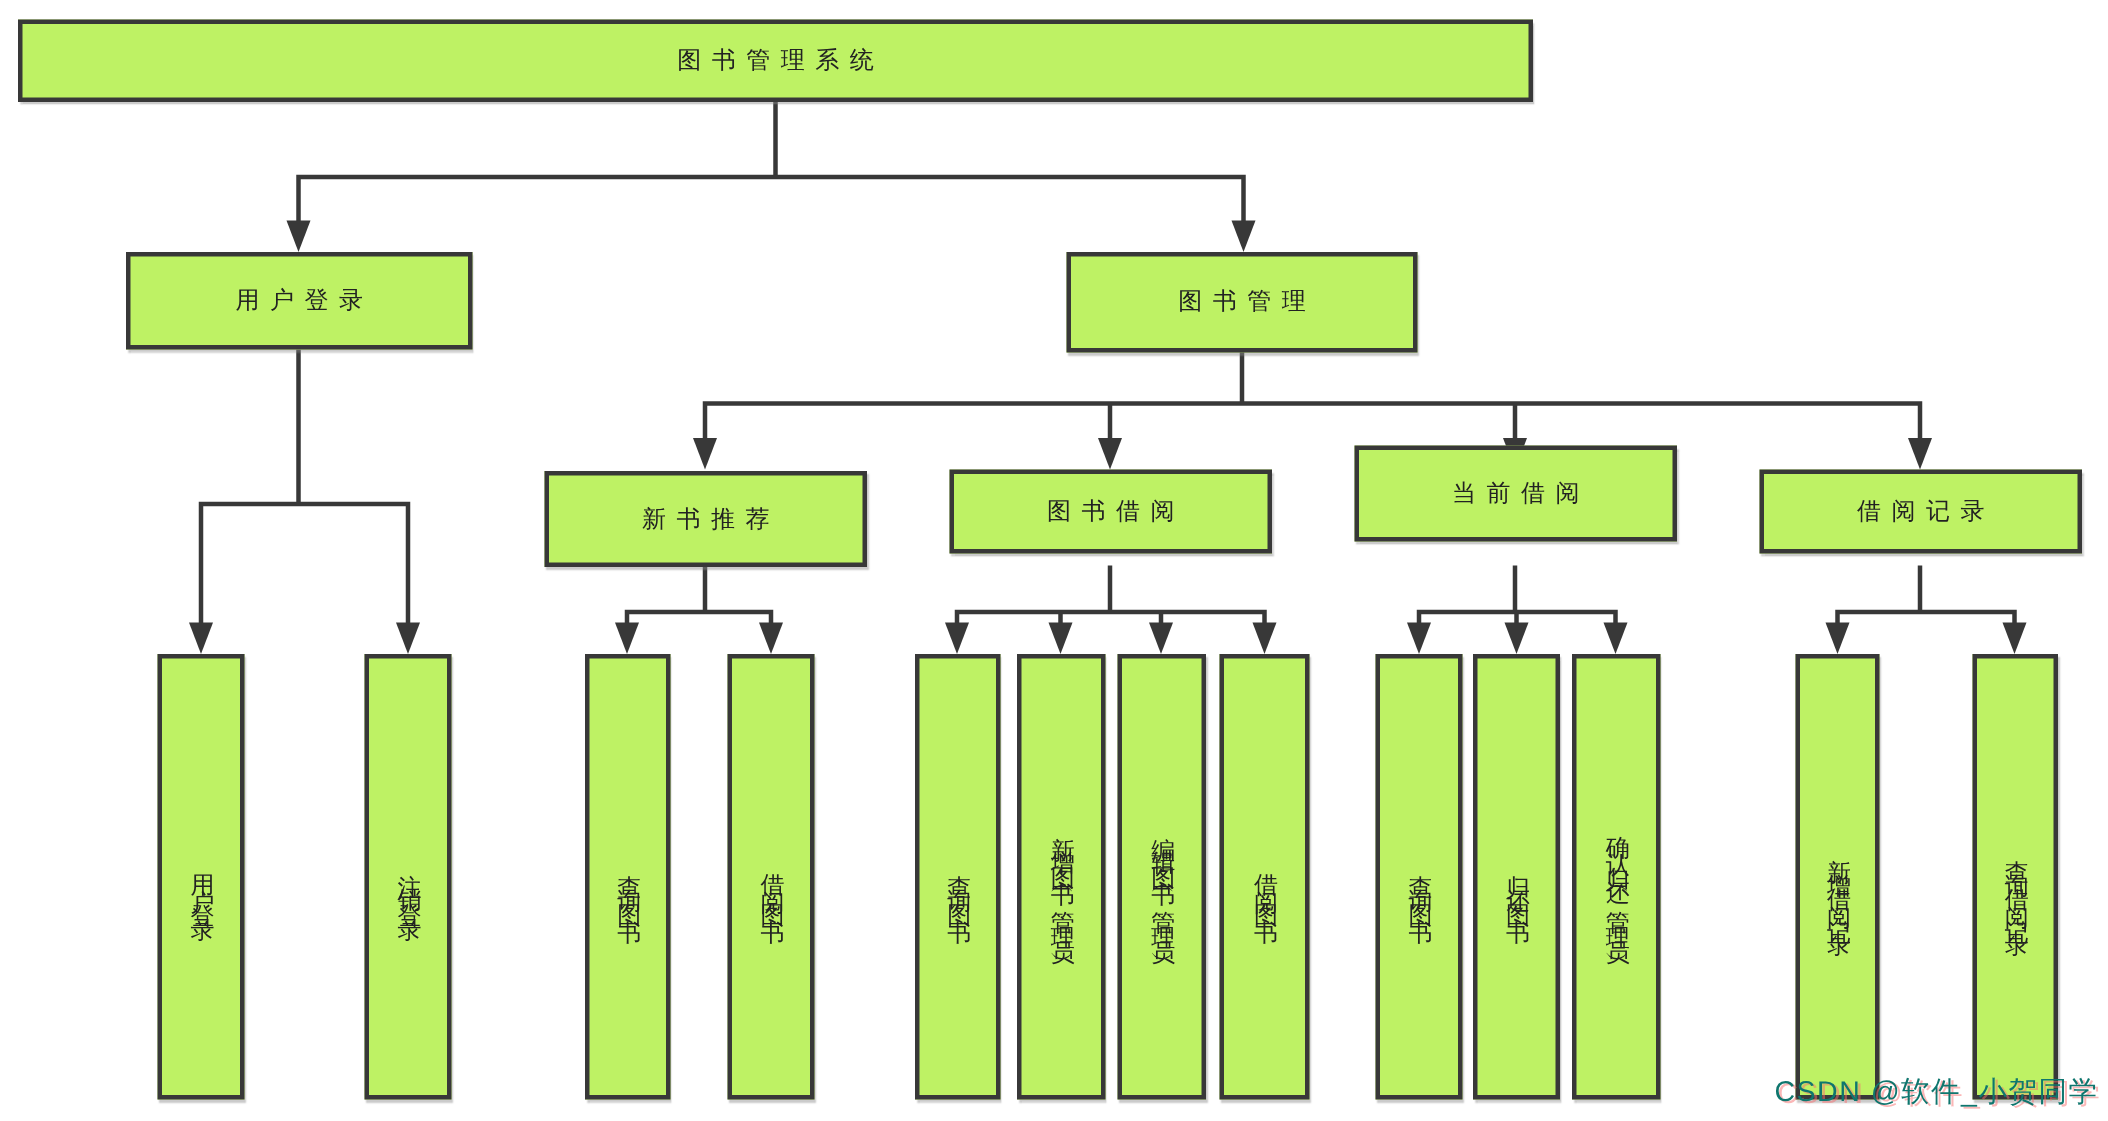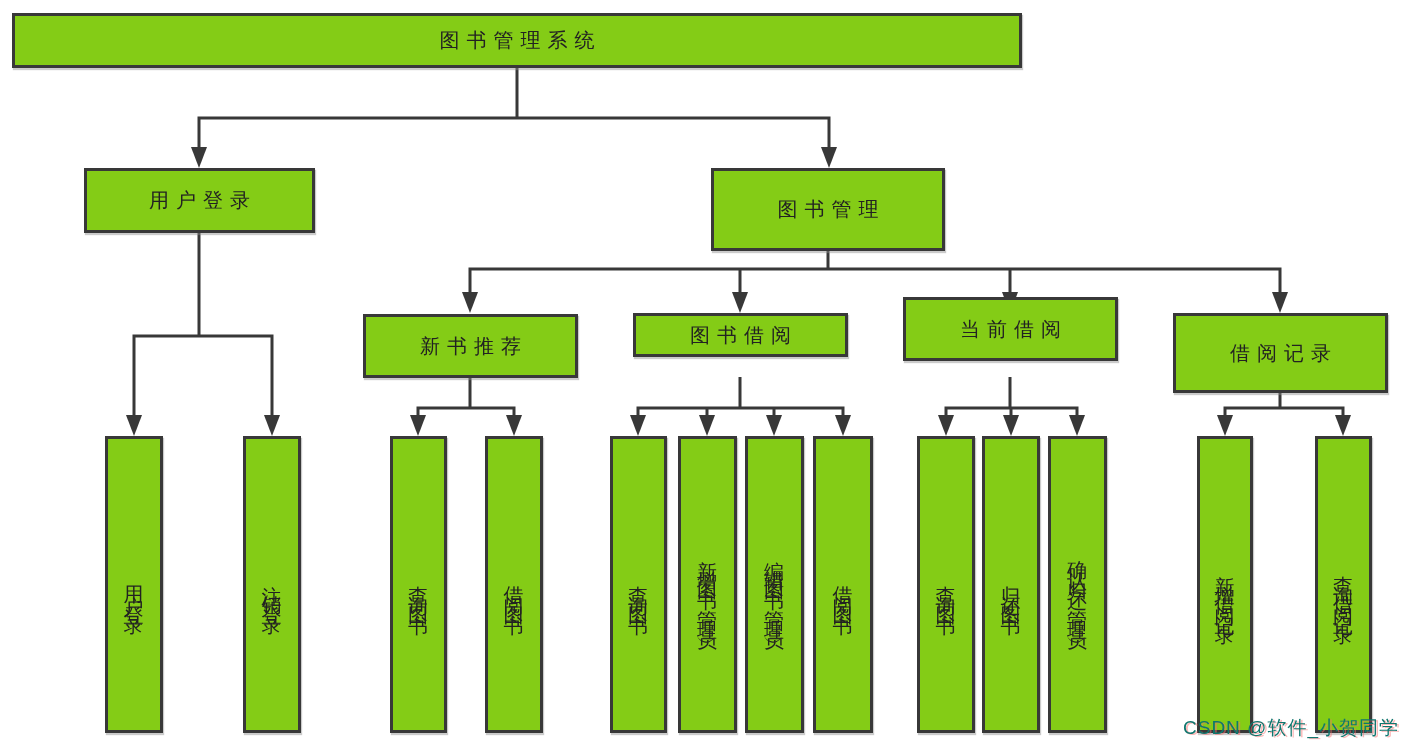--- a/index.html
+++ b/index.html
@@ -18,28 +18,28 @@
   .wires {
     position: absolute;
     left: 0;
     top: 0;
     width: 1405px;
     height: 747px;
   }
   .node {
     position: absolute;
     box-sizing: border-box;
-    background: #84cc16;
+    background: #bef264;
     border: 3px solid #383838;
     box-shadow: 1px 2px 1px rgba(140,140,140,0.45);
     display: flex;
     align-items: center;
     justify-content: center;
     color: #222222;
-    font-size: 20px;
+    font-size: 16px;
     text-align: center;
   }
   .hnode span {
     letter-spacing: 7px;
     text-indent: 7px;
     white-space: nowrap;
   }
   .vnode span {
     writing-mode: vertical-rl;
     text-orientation: mixed;
@@ -98,34 +98,34 @@
     </g>
   </svg>
 
   <div class="node hnode" style="left:12px;top:13px;width:1010px;height:55px">
     <span>图书管理系统</span>
   </div>
 
   <div class="node hnode" style="left:84px;top:168px;width:231px;height:65px">
     <span>用户登录</span>
   </div>
-  <div class="node hnode" style="left:711px;top:168px;width:234px;height:83px">
+  <div class="node hnode" style="left:711px;top:168px;width:234px;height:67px">
     <span>图书管理</span>
   </div>
 
   <div class="node hnode" style="left:363px;top:314px;width:215px;height:64px">
     <span>新书推荐</span>
   </div>
-  <div class="node hnode" style="left:633px;top:313px;width:215px;height:44px">
+  <div class="node hnode" style="left:633px;top:313px;width:215px;height:56px">
     <span>图书借阅</span>
   </div>
   <div class="node hnode" style="left:903px;top:297px;width:215px;height:64px">
     <span>当前借阅</span>
   </div>
-  <div class="node hnode" style="left:1173px;top:313px;width:215px;height:80px">
+  <div class="node hnode" style="left:1173px;top:313px;width:215px;height:56px">
     <span>借阅记录</span>
   </div>
 
   <div class="node vnode" style="left:105px;top:436px;width:58px;height:297px">
     <span>用户登录</span>
   </div>
   <div class="node vnode" style="left:243px;top:436px;width:58px;height:297px">
     <span>注销登录</span>
   </div>
 

